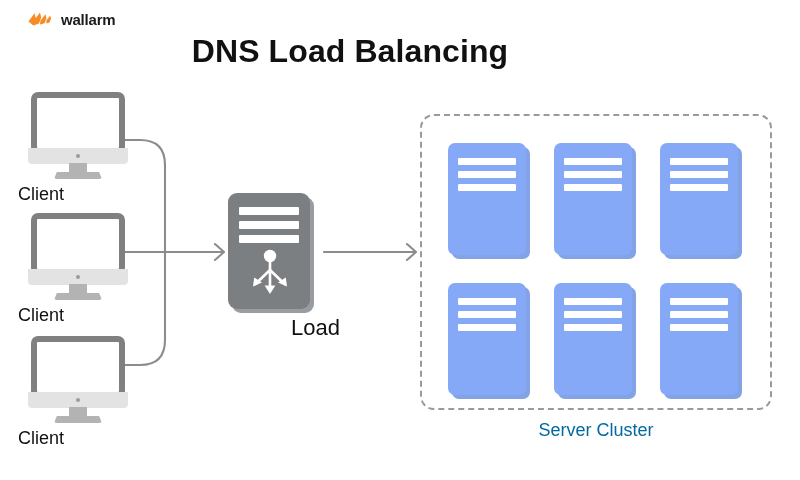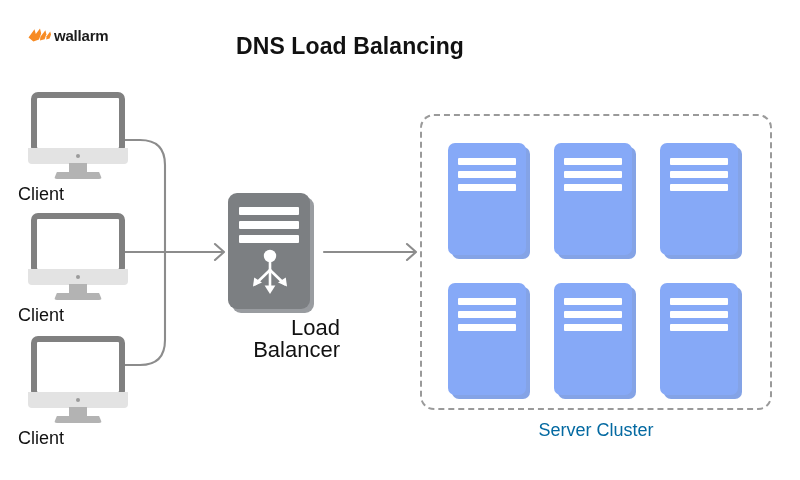--- a/index.html
+++ b/index.html
@@ -16,40 +16,40 @@
     color: #1a1a1a;
   }
 
   
   #brand {
     position: absolute;
     left: 28px;
     top: 8px;
     display: flex;
     align-items: center;
+    gap: 7px;
     height: 22px;
-    margin-top: 16px;
   }
   #brand .mark { width: 26px; height: 18px; display: block; }
   #brand .wordmark {
     font-size: 15px;
     font-weight: 700;
     letter-spacing: -0.2px;
     color: #1b1b1b;
     line-height: 1;
   }
 
   
   #page-title {
     position: absolute;
     left: 0;
     top: 33px;
     width: 700px;
     text-align: center;
-    font-size: 23px;
+    font-size: 32px;
     font-weight: 700;
     letter-spacing: 0.1px;
     color: #111111;
   }
 
   
   .node { position: absolute; }
 
   
   .client { width: 100px; }
@@ -247,21 +247,20 @@
         <line x1="21" y1="21" x2="6.5" y2="35"></line>
         <line x1="21" y1="21" x2="35.5" y2="35"></line>
       </g>
       <polygon points="21,45 15.6,36.5 26.4,36.5" fill="#ffffff"></polygon>
       <polygon points="4,37.5 5.2,28.6 13.0,33.4" fill="#ffffff"></polygon>
       <polygon points="38,37.5 29.0,33.4 36.8,28.6" fill="#ffffff"></polygon>
     </svg>
   </div>
   <div class="label">
     <div>Load</div>
-    <div>Balancer</div>
   </div>
 </div>
 
 <div class="node" id="server-cluster">
   <div id="cluster-border">
     <div id="server-grid">
       <div class="server">
         <div class="bar b1"></div>
         <div class="bar b2"></div>
         <div class="bar b3"></div>

